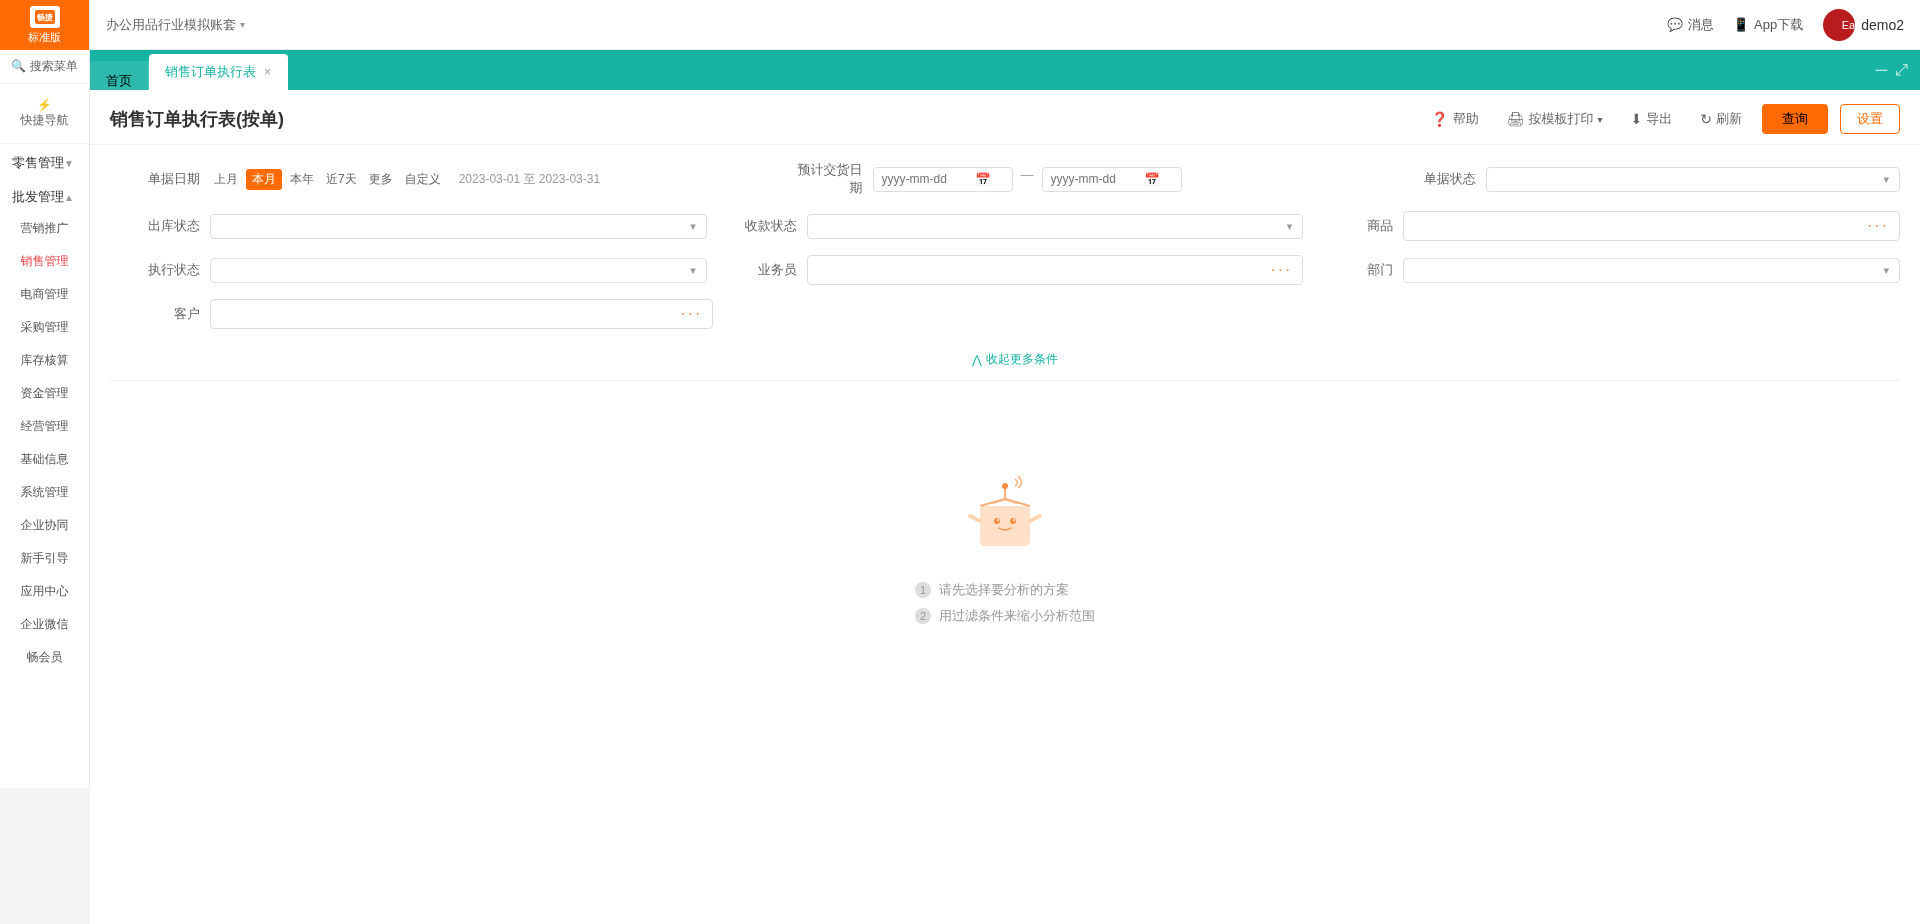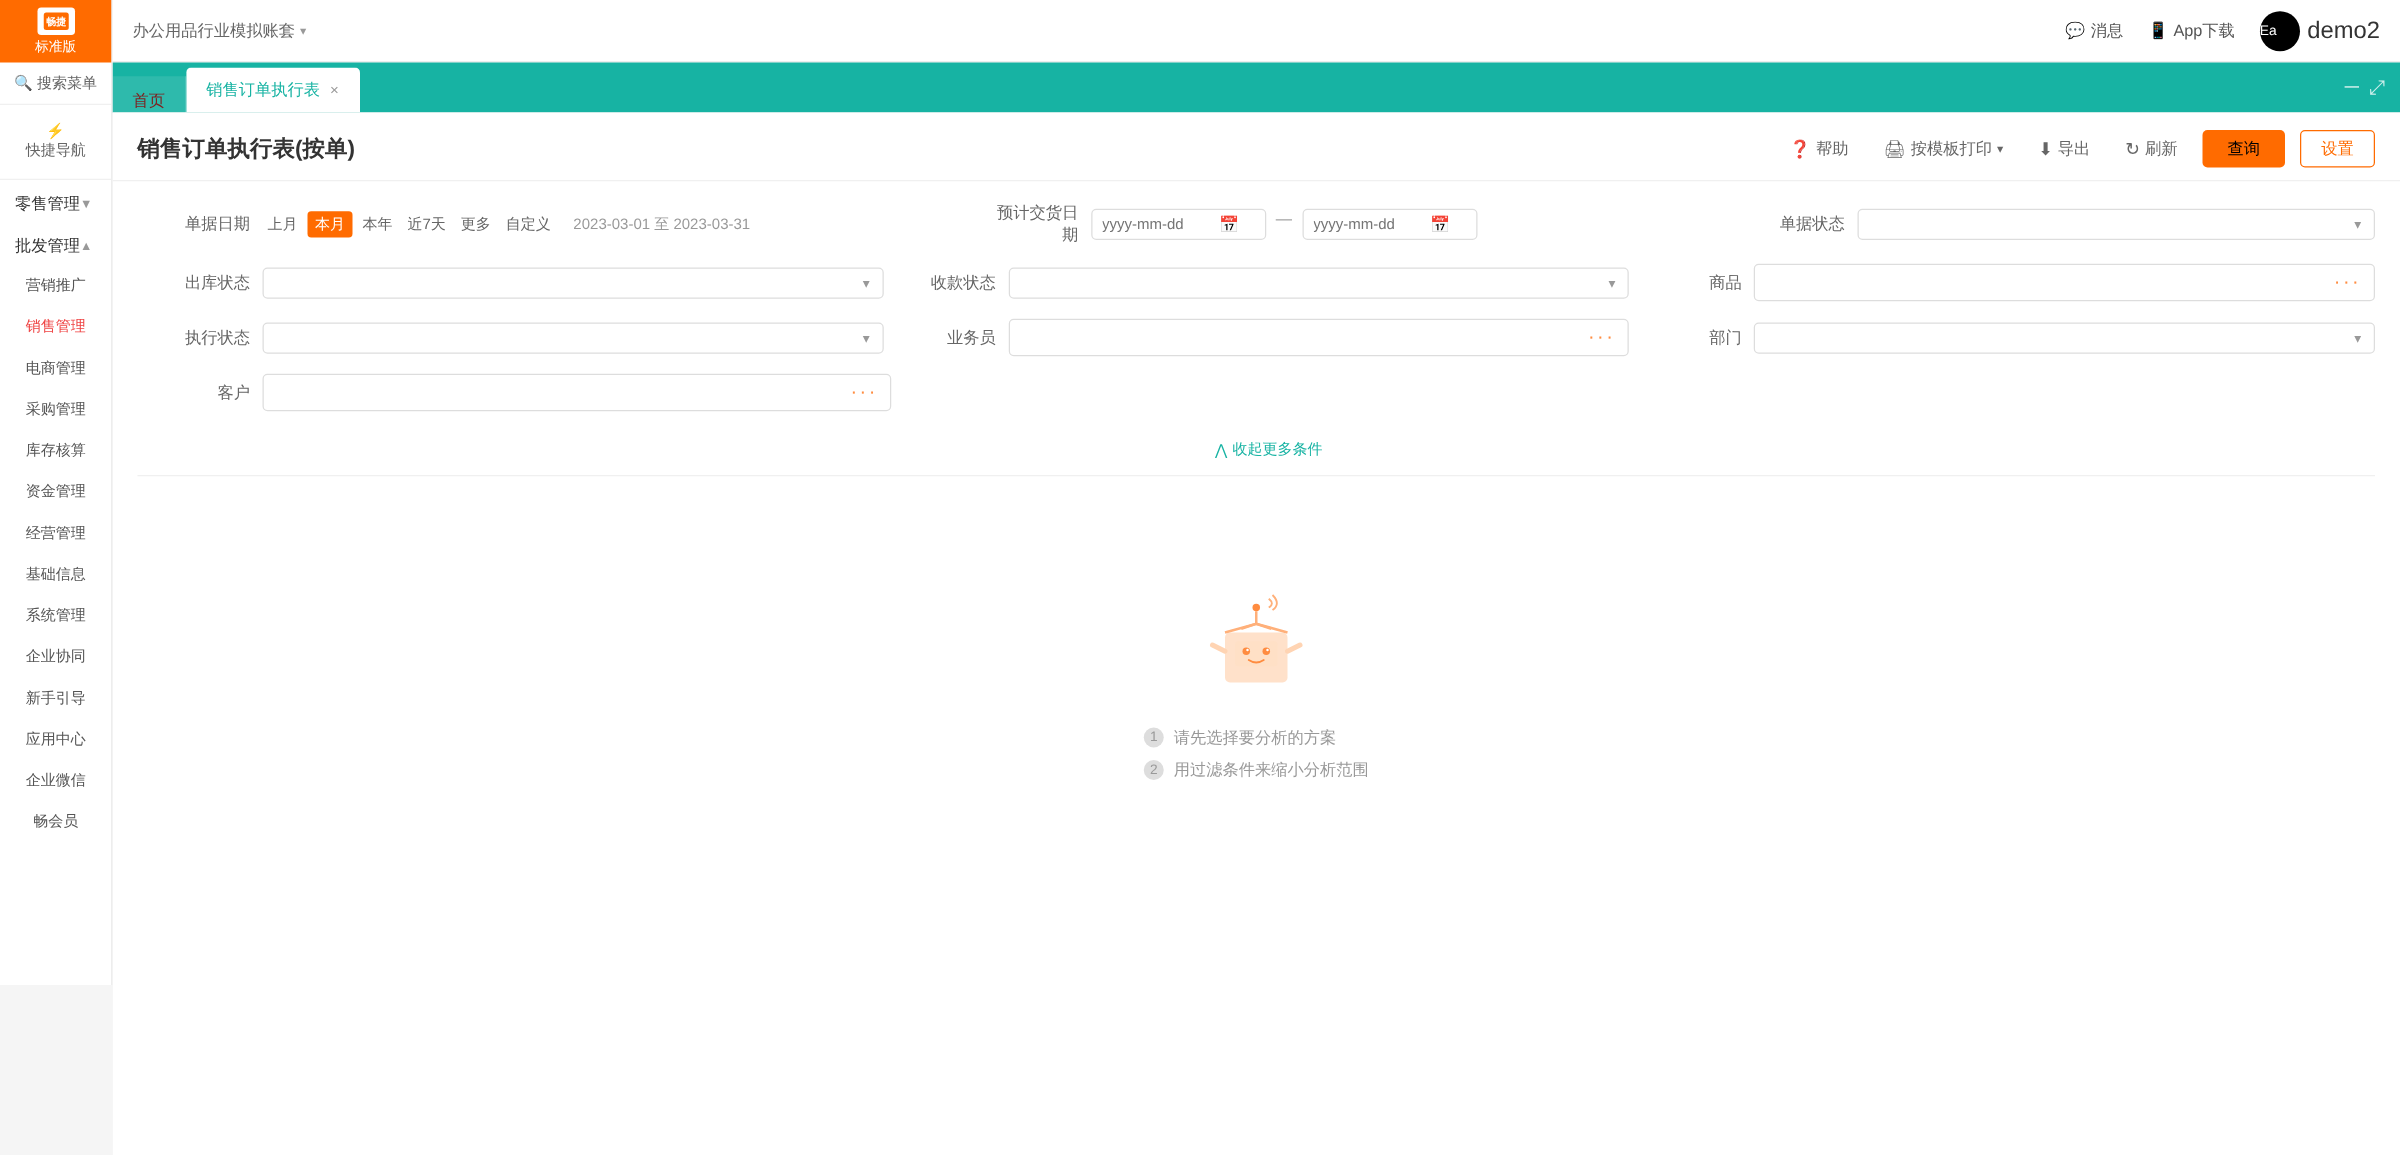--- a/index.html
+++ b/index.html
@@ -123,50 +123,50 @@
       align-items: center;
       gap: 4px;
       font-size: 13px;
       color: #555;
       cursor: pointer;
     }
     .avatar {
       width: 32px;
       height: 32px;
       border-radius: 50%;
-      background: #000000;
-      display: flex;
-      align-items: center;
-      justify-content: flex-start;
+      background: #b91c1c;
+      display: flex;
+      align-items: center;
+      justify-content: flex-end;
       color: #fff;
       font-size: 12px;
       overflow: hidden;
     }
-    .username { font-size: 19px; color: #333; }
+    .username { font-size: 14px; color: #333; }
 
     
     .tabbar {
       height: 40px;
       background: #17b3a3;
       display: flex;
       align-items: center;
       padding: 0 0;
     }
     .tab {
       height: 40px;
       padding: 0 16px;
       display: flex;
       align-items: center;
       gap: 8px;
       font-size: 13px;
       cursor: pointer;
       color: rgba(255,255,255,0.8);
       border-right: 1px solid rgba(255,255,255,0.15);
     }
-    .tab.home { background: rgba(255,255,255,0.1); color: #7f1d1d; margin-top: 22px; }
+    .tab.home { background: rgba(255,255,255,0.1); color: #000000; margin-top: 22px; }
     .tab.active { background: #fff; color: #17b3a3; font-weight: 500; border-radius: 4px 4px 0 0; margin-top: 4px; height: 36px; }
     .tab-close { font-size: 12px; color: #999; }
     .tabbar-actions {
       margin-left: auto;
       display: flex;
       align-items: center;
       gap: 8px;
       padding-right: 12px;
     }
     .tabbar-icon {

